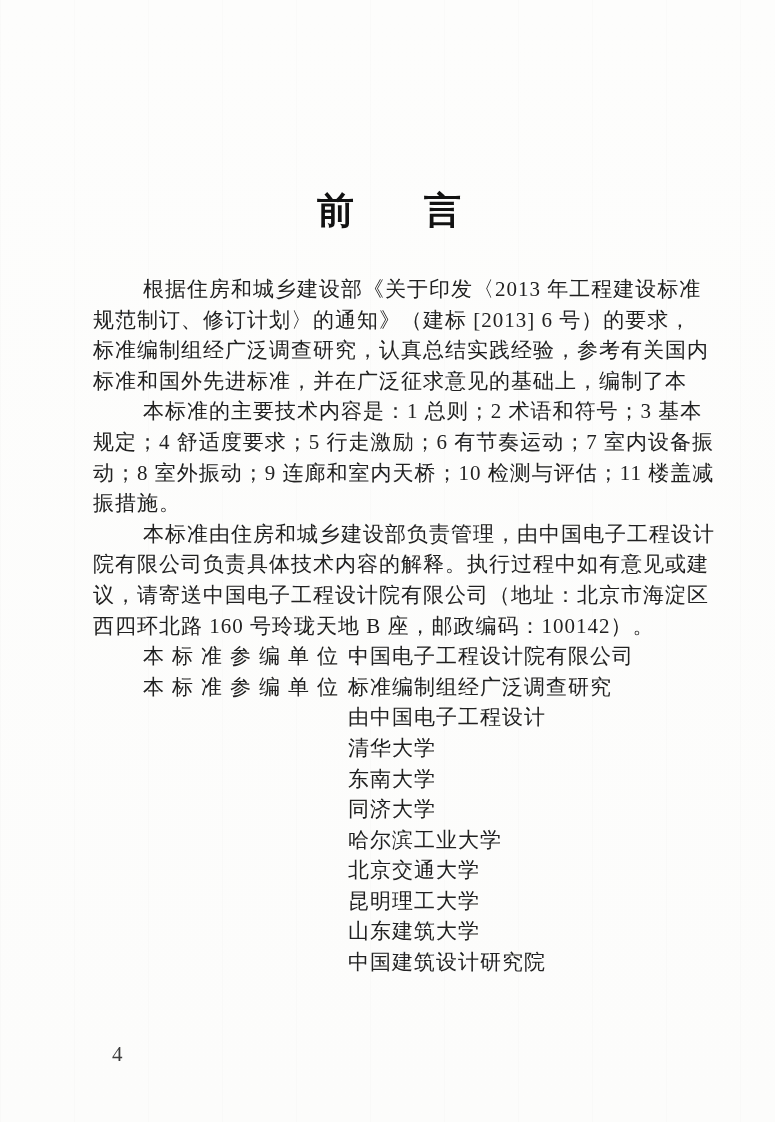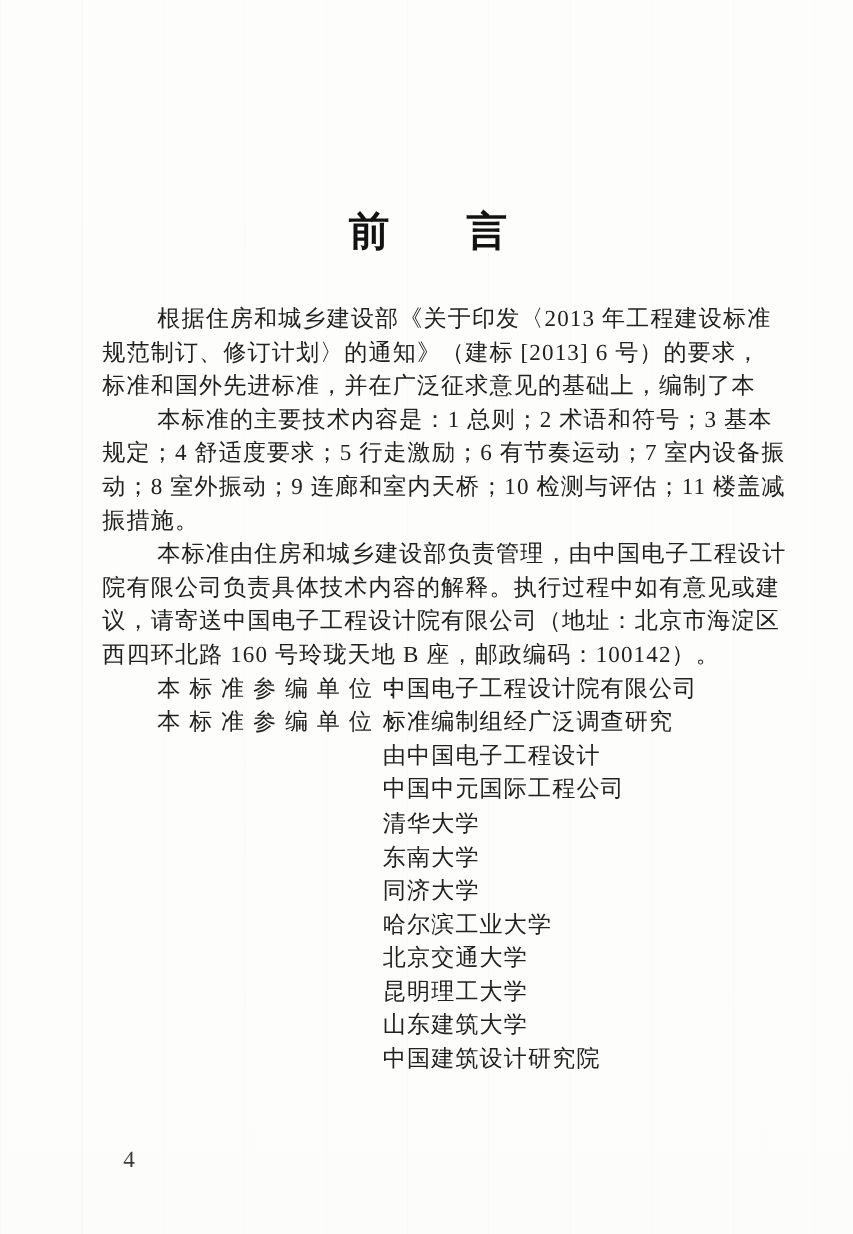--- a/index.html
+++ b/index.html
@@ -79,20 +79,21 @@
 
   <h1 class="title">
     <span class="title-text">前言</span>
   </h1>
 
   <div class="body-text">
 
     <div>
       <div class="line indent">根据住房和城乡建设部《关于印发〈2013 年工程建设标准</div>
       <div class="line">规范制订、修订计划〉的通知》（建标 [2013] 6 号）的要求，</div>
+      <div class="line">标准编制组经广泛调查研究，认真总结实践经验，参考有关国内</div>
       <div class="line">标准和国外先进标准，并在广泛征求意见的基础上，编制了本</div>
     </div>
 
     <div>
       <div class="line indent">本标准的主要技术内容是：1 总则；2 术语和符号；3 基本</div>
       <div class="line">规定；4 舒适度要求；5 行走激励；6 有节奏运动；7 室内设备振</div>
       <div class="line">动；8 室外振动；9 连廊和室内天桥；10 检测与评估；11 楼盖减</div>
       <div class="line">振措施。</div>
     </div>
 
@@ -110,23 +111,20 @@
       </div>
     </div>
 
     <div>
       <div class="line unit-line">
         <span class="unit-label">本标准参编单位：</span>
         <span class="unit-name">标准编制组经广泛调查研究</span>
       </div>
       <div class="line unit-line">
         <span class="unit-name">由中国电子工程设计</span>
-      </div>
-      <div class="line unit-line">
-        <span class="unit-name">中国中元国际工程公司</span>
       </div>
       <div class="line unit-line">
         <span class="unit-name">清华大学</span>
       </div>
       <div class="line unit-line">
         <span class="unit-name">东南大学</span>
       </div>
       <div class="line unit-line">
         <span class="unit-name">同济大学</span>
       </div>

